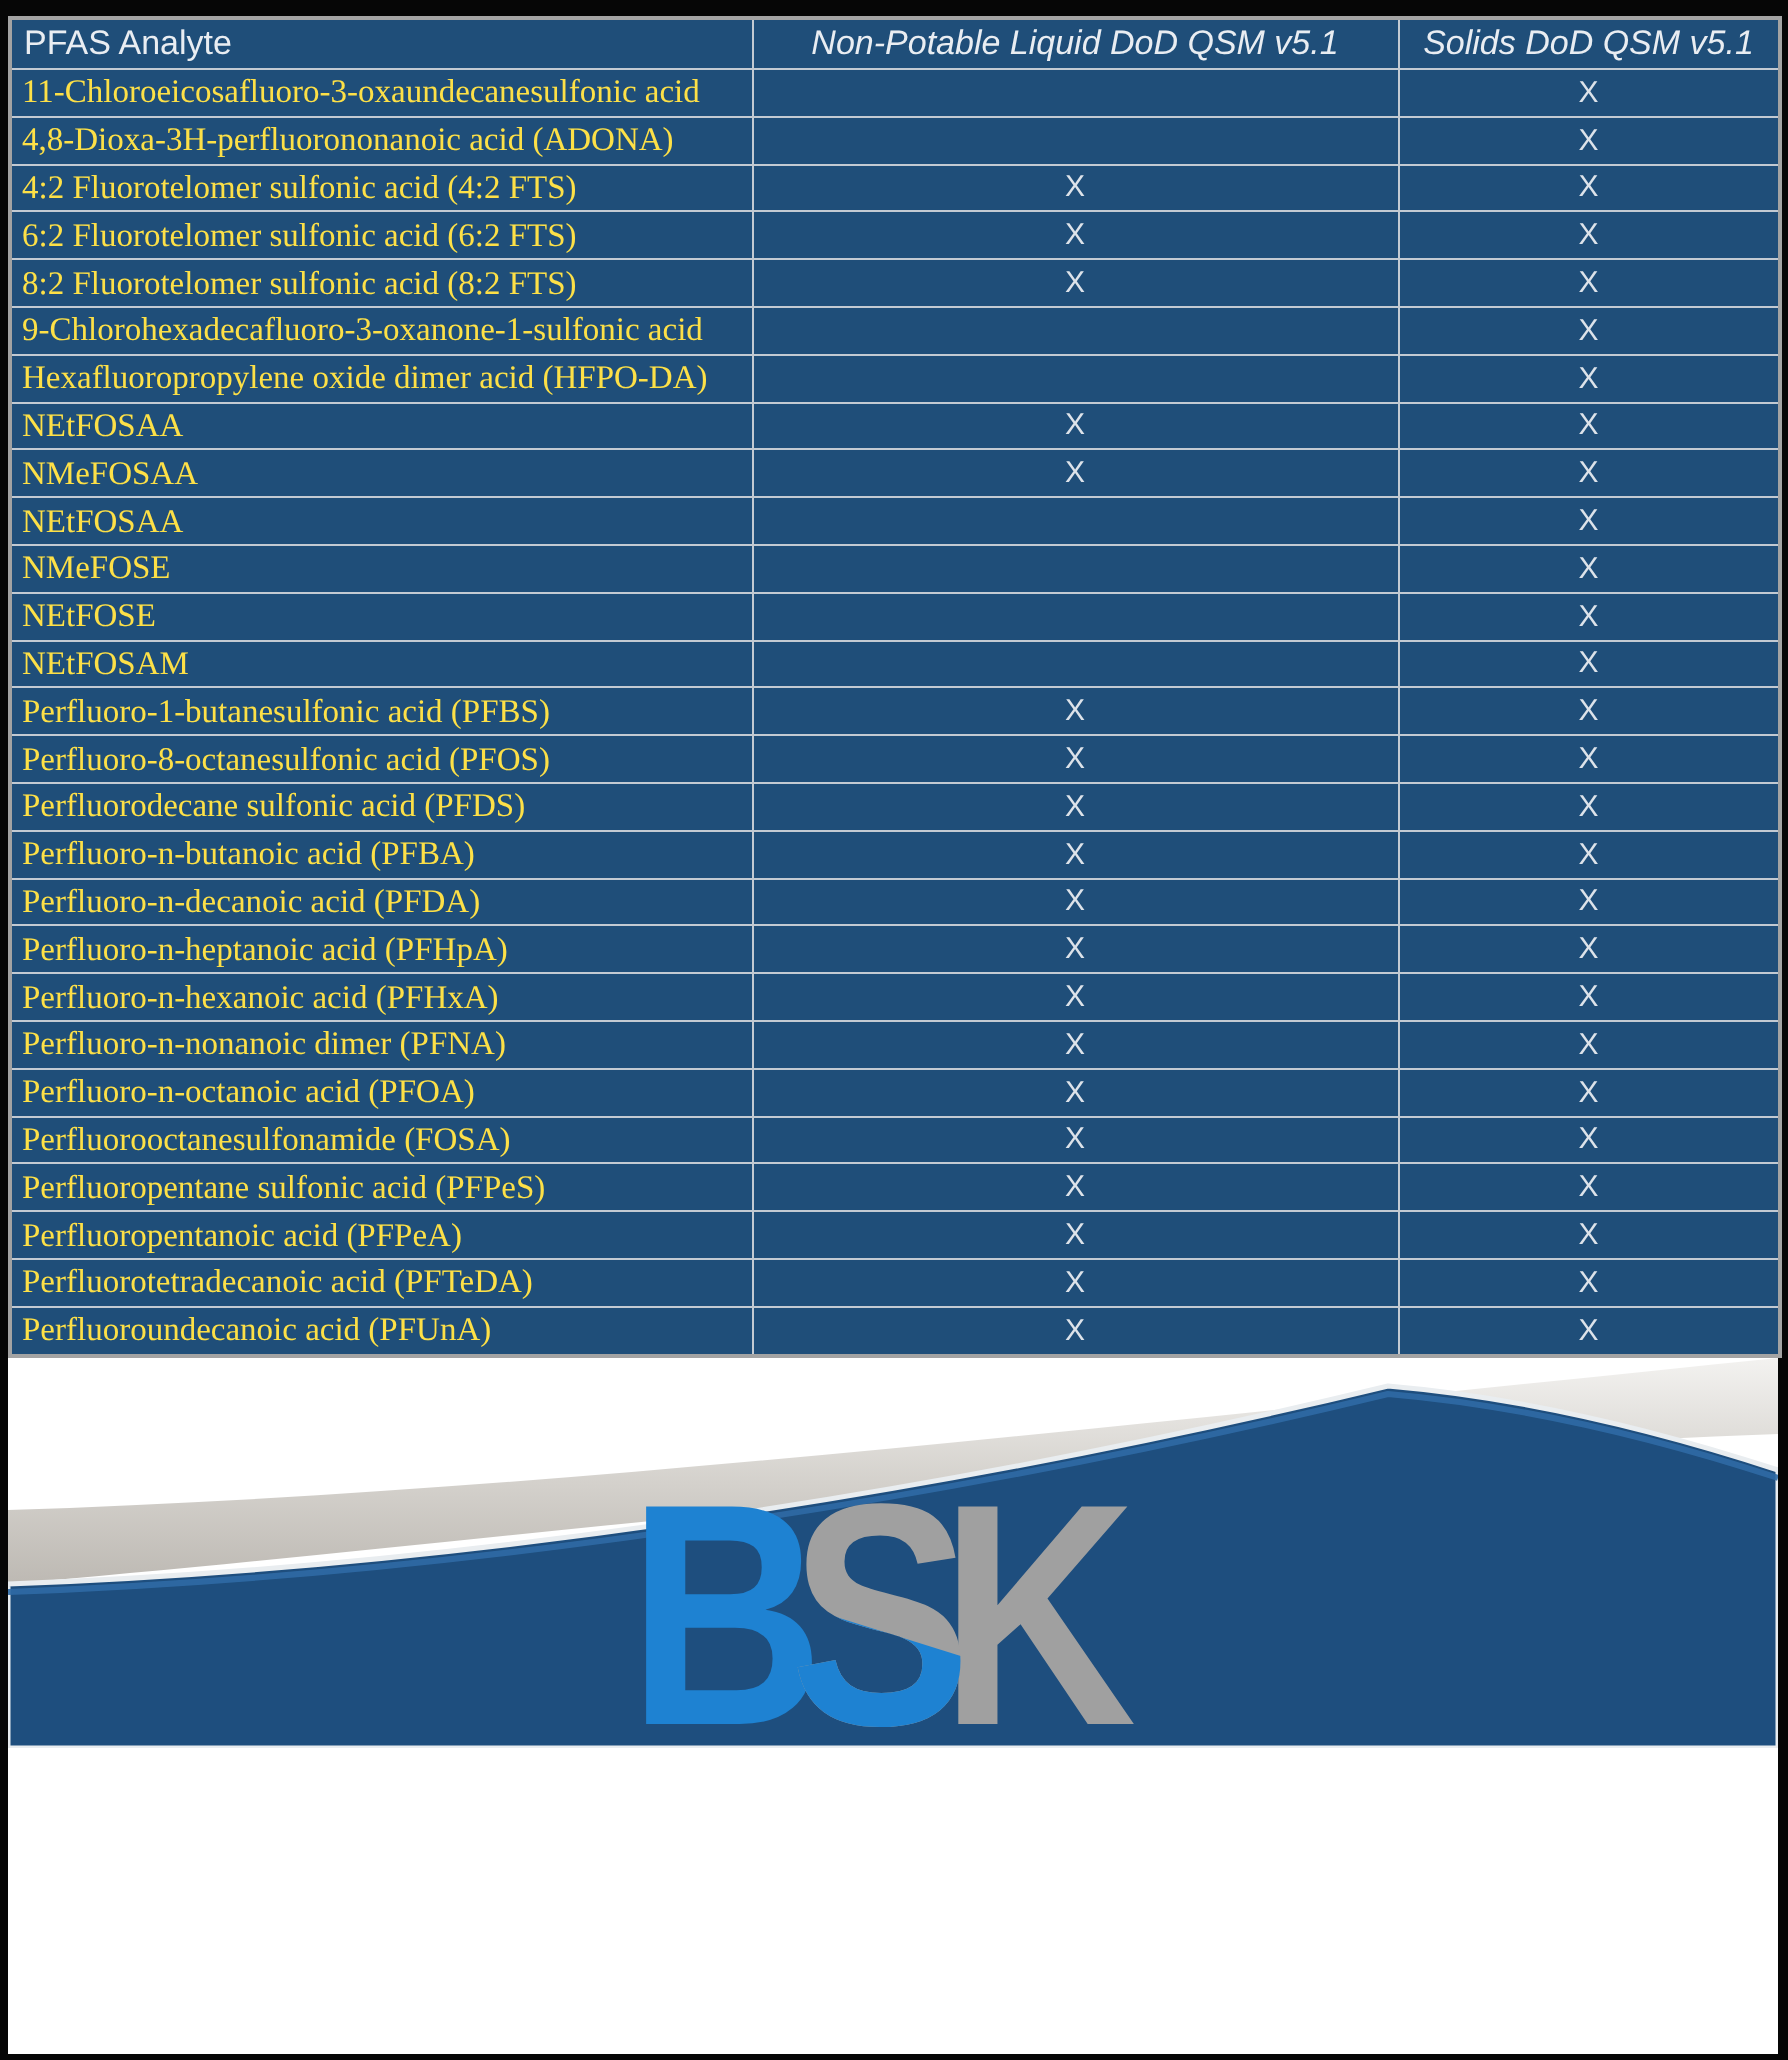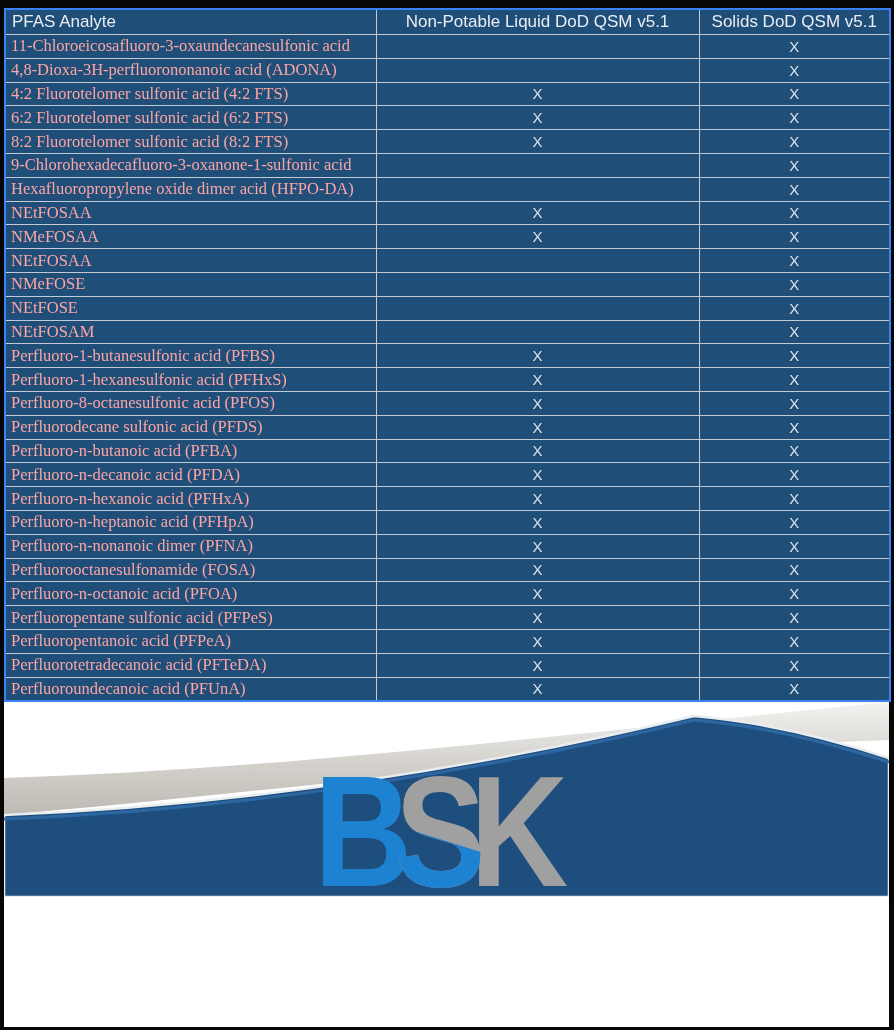--- a/index.html
+++ b/index.html
@@ -15,43 +15,43 @@
     width:885px;height:1019px;
     display:flex;flex-direction:column;
     background:#ffffff;
   }
   
   table.pfas{
     border-collapse:collapse;
     table-layout:fixed;
     width:885px;
     background:#1F4E79;
-    border:2px solid #3b82f6;
+    border:2px solid #a3a3a3;
   }
   table.pfas col.c1{width:371px;}
   table.pfas col.c2{width:323px;}
   table.pfas col.c3{width:191px;}
   table.pfas th, table.pfas td{
     border:1.5px solid #c3cad2;
     overflow:hidden;
     white-space:nowrap;
     vertical-align:middle;
   }
   table.pfas th{
     height:22px;
     color:#e9edf2;
     font-family:"Liberation Sans", sans-serif;
     font-size:17px;
     font-weight:400;
   }
   th.h-analyte{text-align:left;padding:0 0 0 6px;}
-  th.h-col{text-align:center;}
+  th.h-col{text-align:center;font-style:italic;}
   td.analyte{
     height:22.8px;
-    color:#fca5a5;
+    color:#fde047;
     font-family:"Liberation Serif", serif;
     font-size:16.5px;
     text-align:left;
     padding:0 0 0 5px;
   }
   td.xcell{
     color:#dde3ea;
     font-family:"Liberation Sans", sans-serif;
     font-size:15px;
     text-align:center;
@@ -184,25 +184,20 @@
       <td class="xcell liquid"></td>
       <td class="xcell solids">X</td>
     </tr>
 
     <tr>
       <td class="analyte">Perfluoro-1-butanesulfonic acid (PFBS)</td>
       <td class="xcell liquid">X</td>
       <td class="xcell solids">X</td>
     </tr>
 
-    <tr>
-      <td class="analyte">Perfluoro-1-hexanesulfonic acid (PFHxS)</td>
-      <td class="xcell liquid">X</td>
-      <td class="xcell solids">X</td>
-    </tr>
 
     <tr>
       <td class="analyte">Perfluoro-8-octanesulfonic acid (PFOS)</td>
       <td class="xcell liquid">X</td>
       <td class="xcell solids">X</td>
     </tr>
 
     <tr>
       <td class="analyte">Perfluorodecane  sulfonic acid (PFDS)</td>
       <td class="xcell liquid">X</td>
@@ -217,45 +212,45 @@
       <td class="xcell solids">X</td>
     </tr>
 
     <tr>
       <td class="analyte">Perfluoro-n-decanoic acid (PFDA)</td>
       <td class="xcell liquid">X</td>
       <td class="xcell solids">X</td>
     </tr>
 
     <tr>
+      <td class="analyte">Perfluoro-n-heptanoic acid (PFHpA)</td>
+      <td class="xcell liquid">X</td>
+      <td class="xcell solids">X</td>
+    </tr>
+
+    <tr>
       <td class="analyte">Perfluoro-n-hexanoic acid (PFHxA)</td>
       <td class="xcell liquid">X</td>
       <td class="xcell solids">X</td>
     </tr>
 
     <tr>
-      <td class="analyte">Perfluoro-n-heptanoic acid (PFHpA)</td>
-      <td class="xcell liquid">X</td>
-      <td class="xcell solids">X</td>
-    </tr>
-
-    <tr>
       <td class="analyte">Perfluoro-n-nonanoic dimer (PFNA)</td>
       <td class="xcell liquid">X</td>
       <td class="xcell solids">X</td>
     </tr>
 
     <tr>
+      <td class="analyte">Perfluoro-n-octanoic acid (PFOA)</td>
+      <td class="xcell liquid">X</td>
+      <td class="xcell solids">X</td>
+    </tr>
+
+    <tr>
       <td class="analyte">Perfluorooctanesulfonamide (FOSA)</td>
-      <td class="xcell liquid">X</td>
-      <td class="xcell solids">X</td>
-    </tr>
-
-    <tr>
-      <td class="analyte">Perfluoro-n-octanoic acid (PFOA)</td>
       <td class="xcell liquid">X</td>
       <td class="xcell solids">X</td>
     </tr>
 
     <tr>
       <td class="analyte">Perfluoropentane sulfonic acid (PFPeS)</td>
       <td class="xcell liquid">X</td>
       <td class="xcell solids">X</td>
     </tr>
 

